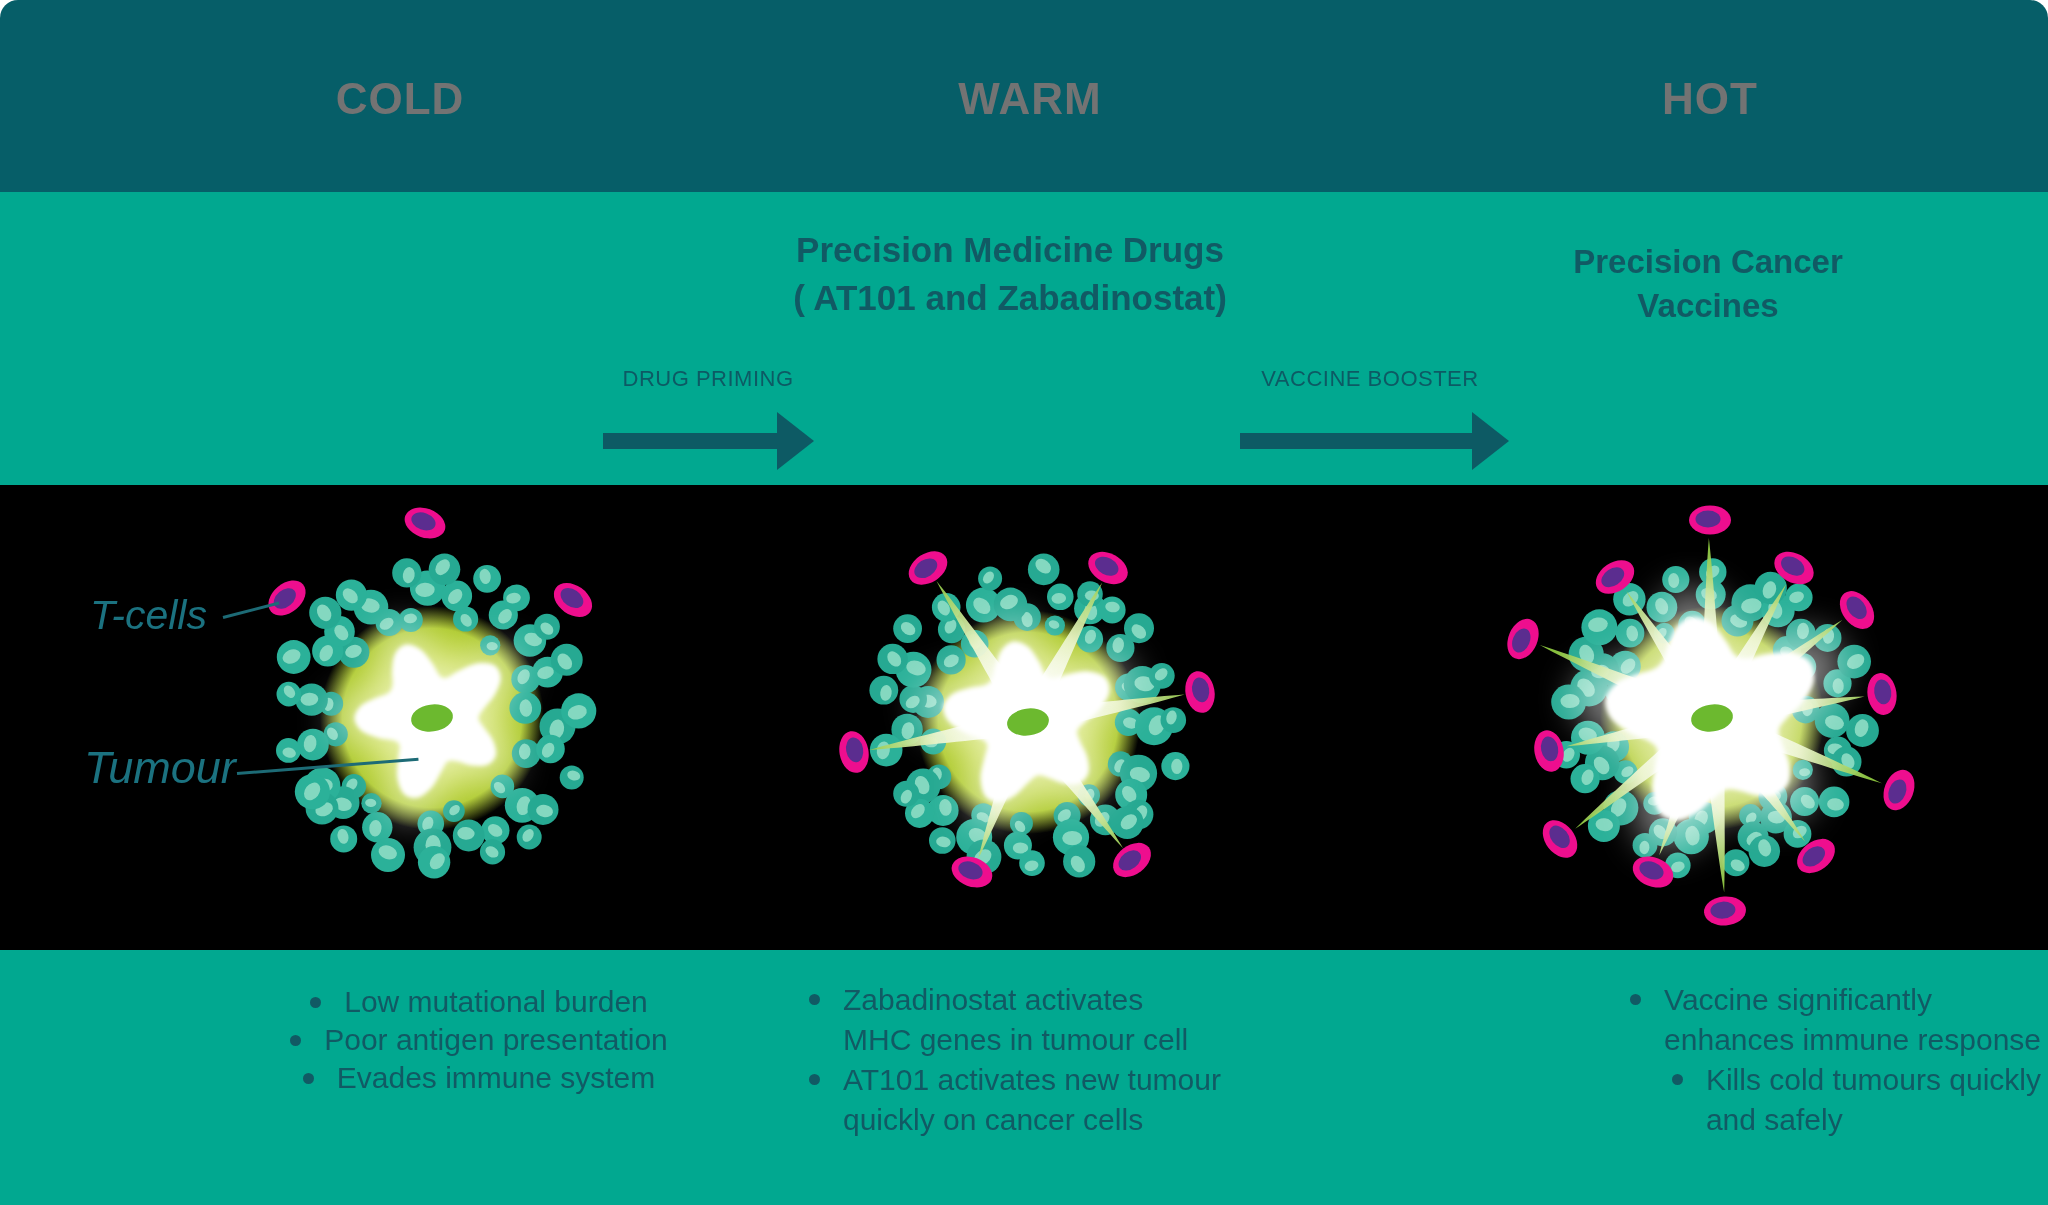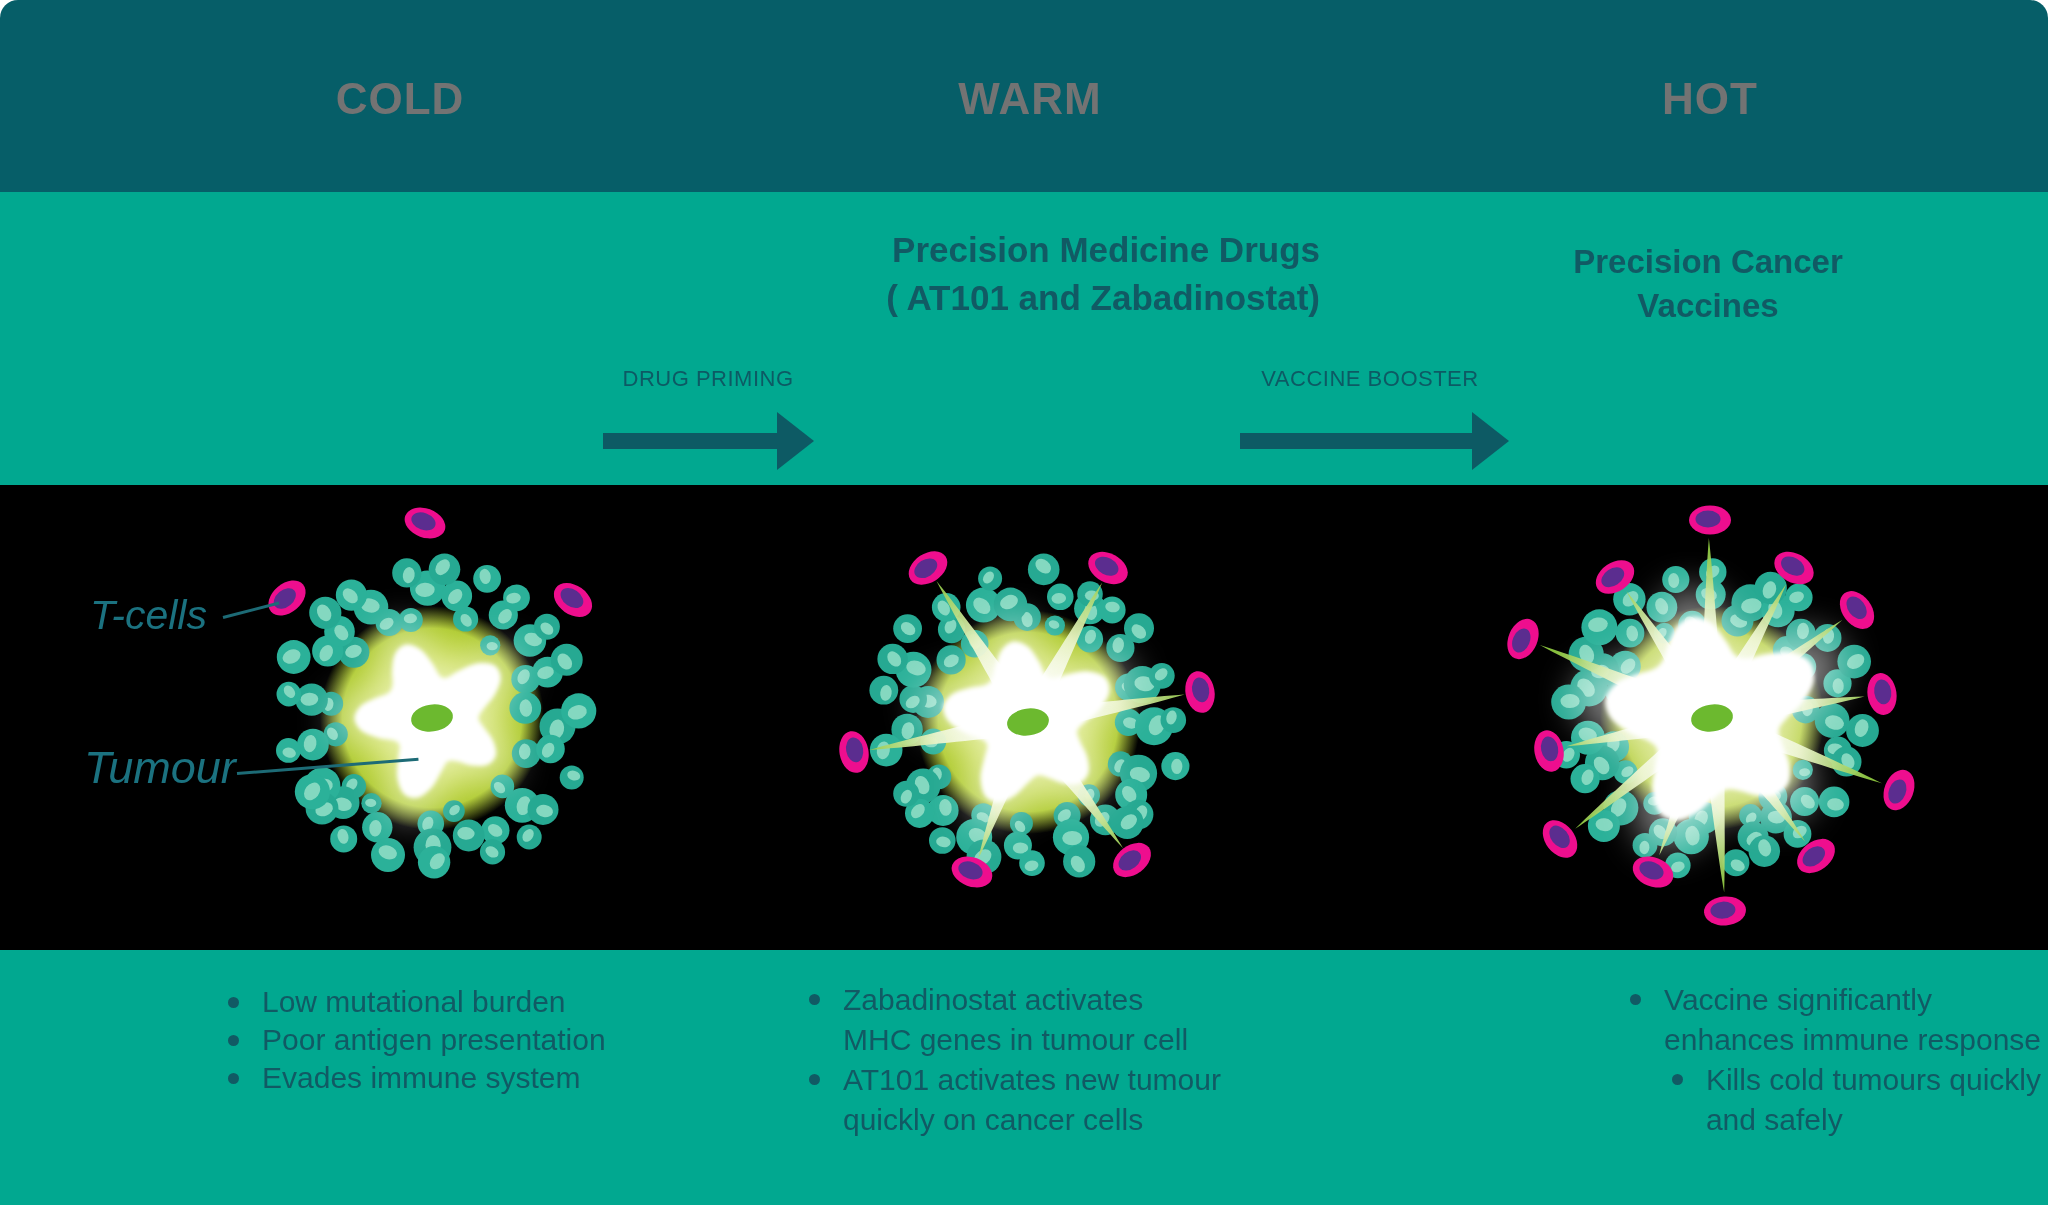--- a/index.html
+++ b/index.html
@@ -25,21 +25,21 @@
     position:absolute;top:66px;width:420px;text-align:center;
     font-size:44px;font-weight:800;letter-spacing:1px;color:#737373;z-index:3;margin-top:8px;
   }
   .h-cold{left:190px;}
   .h-warm{left:820px;}
   .h-hot{left:1500px;}
   
   .treat-heading{
     position:absolute;text-align:center;color:#115a64;font-weight:700;z-index:3;white-space:pre-line;
   }
-  .drug-heading{left:700px;top:226px;width:620px;font-size:35px;line-height:48px;text-align:right;}
+  .drug-heading{left:700px;top:226px;width:620px;font-size:35px;line-height:48px;}
   .vaccine-heading{left:1508px;top:240px;width:400px;font-size:33px;line-height:44px;}
   
   .arrow-label{
     position:absolute;top:366px;width:400px;text-align:center;
     font-size:22px;font-weight:500;letter-spacing:0.5px;color:#0d5a64;z-index:3;
   }
   .al-drug{left:508px;}
   .al-vaccine{left:1170px;}
   .arrow{position:absolute;z-index:3;}
   .arrow .shaft{position:absolute;height:16px;background:#0d5a64;top:29px;left:0;}
@@ -71,21 +71,21 @@
     position:absolute;list-style:none;margin:0;padding:0;z-index:3;
     color:#115a64;font-size:30px;font-weight:500;
   }
   .bullets li{display:flex;align-items:flex-start;}
   .bullets .dot{
     flex:0 0 auto;width:11px;height:11px;border-radius:50%;
     background:#115a64;margin:14px 0 0 18px;
   }
   .bullets .txt{margin-left:23px;white-space:pre-line;}
   .b-cold{left:210px;top:983px;width:520px;}
-  .b-cold li{line-height:38px;}
+  .b-cold li{line-height:38px;justify-content:center;}
   .b-cold .dot{margin-top:14px;}
   .b-warm{left:791px;top:980px;width:620px;}
   .b-warm li{line-height:40px;}
   .b-hot{left:1481px;top:980px;width:560px;}
   .b-hot li{line-height:40px;justify-content:flex-end;}
 </style>
 </head>
 <body>
 
 <div id="stage">

